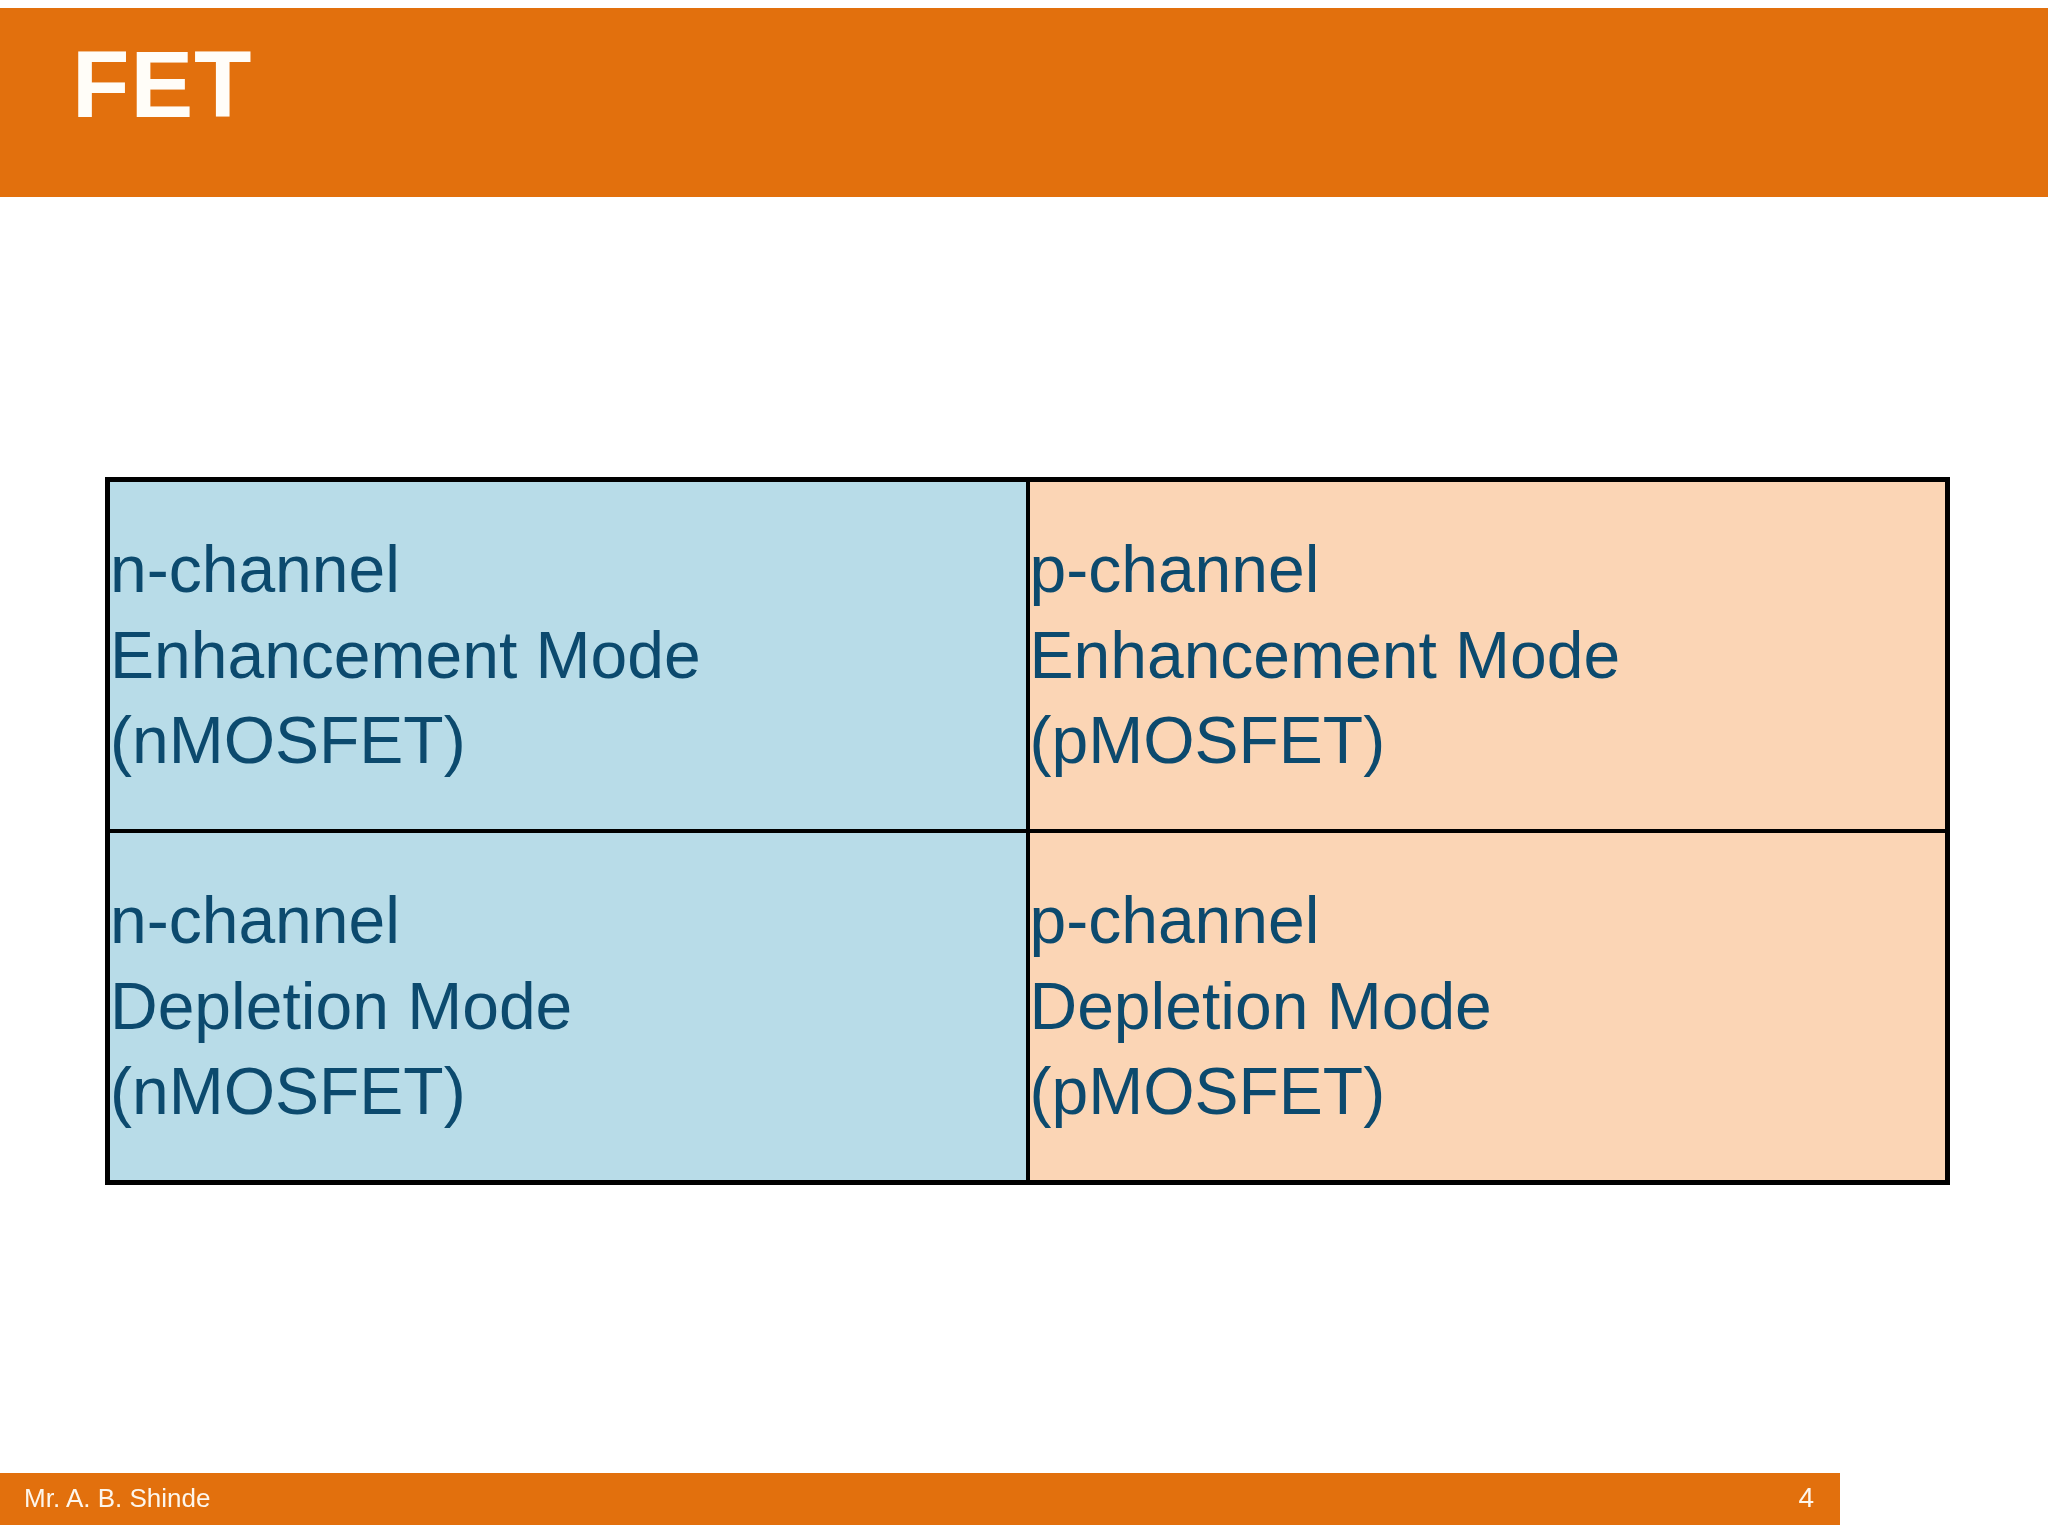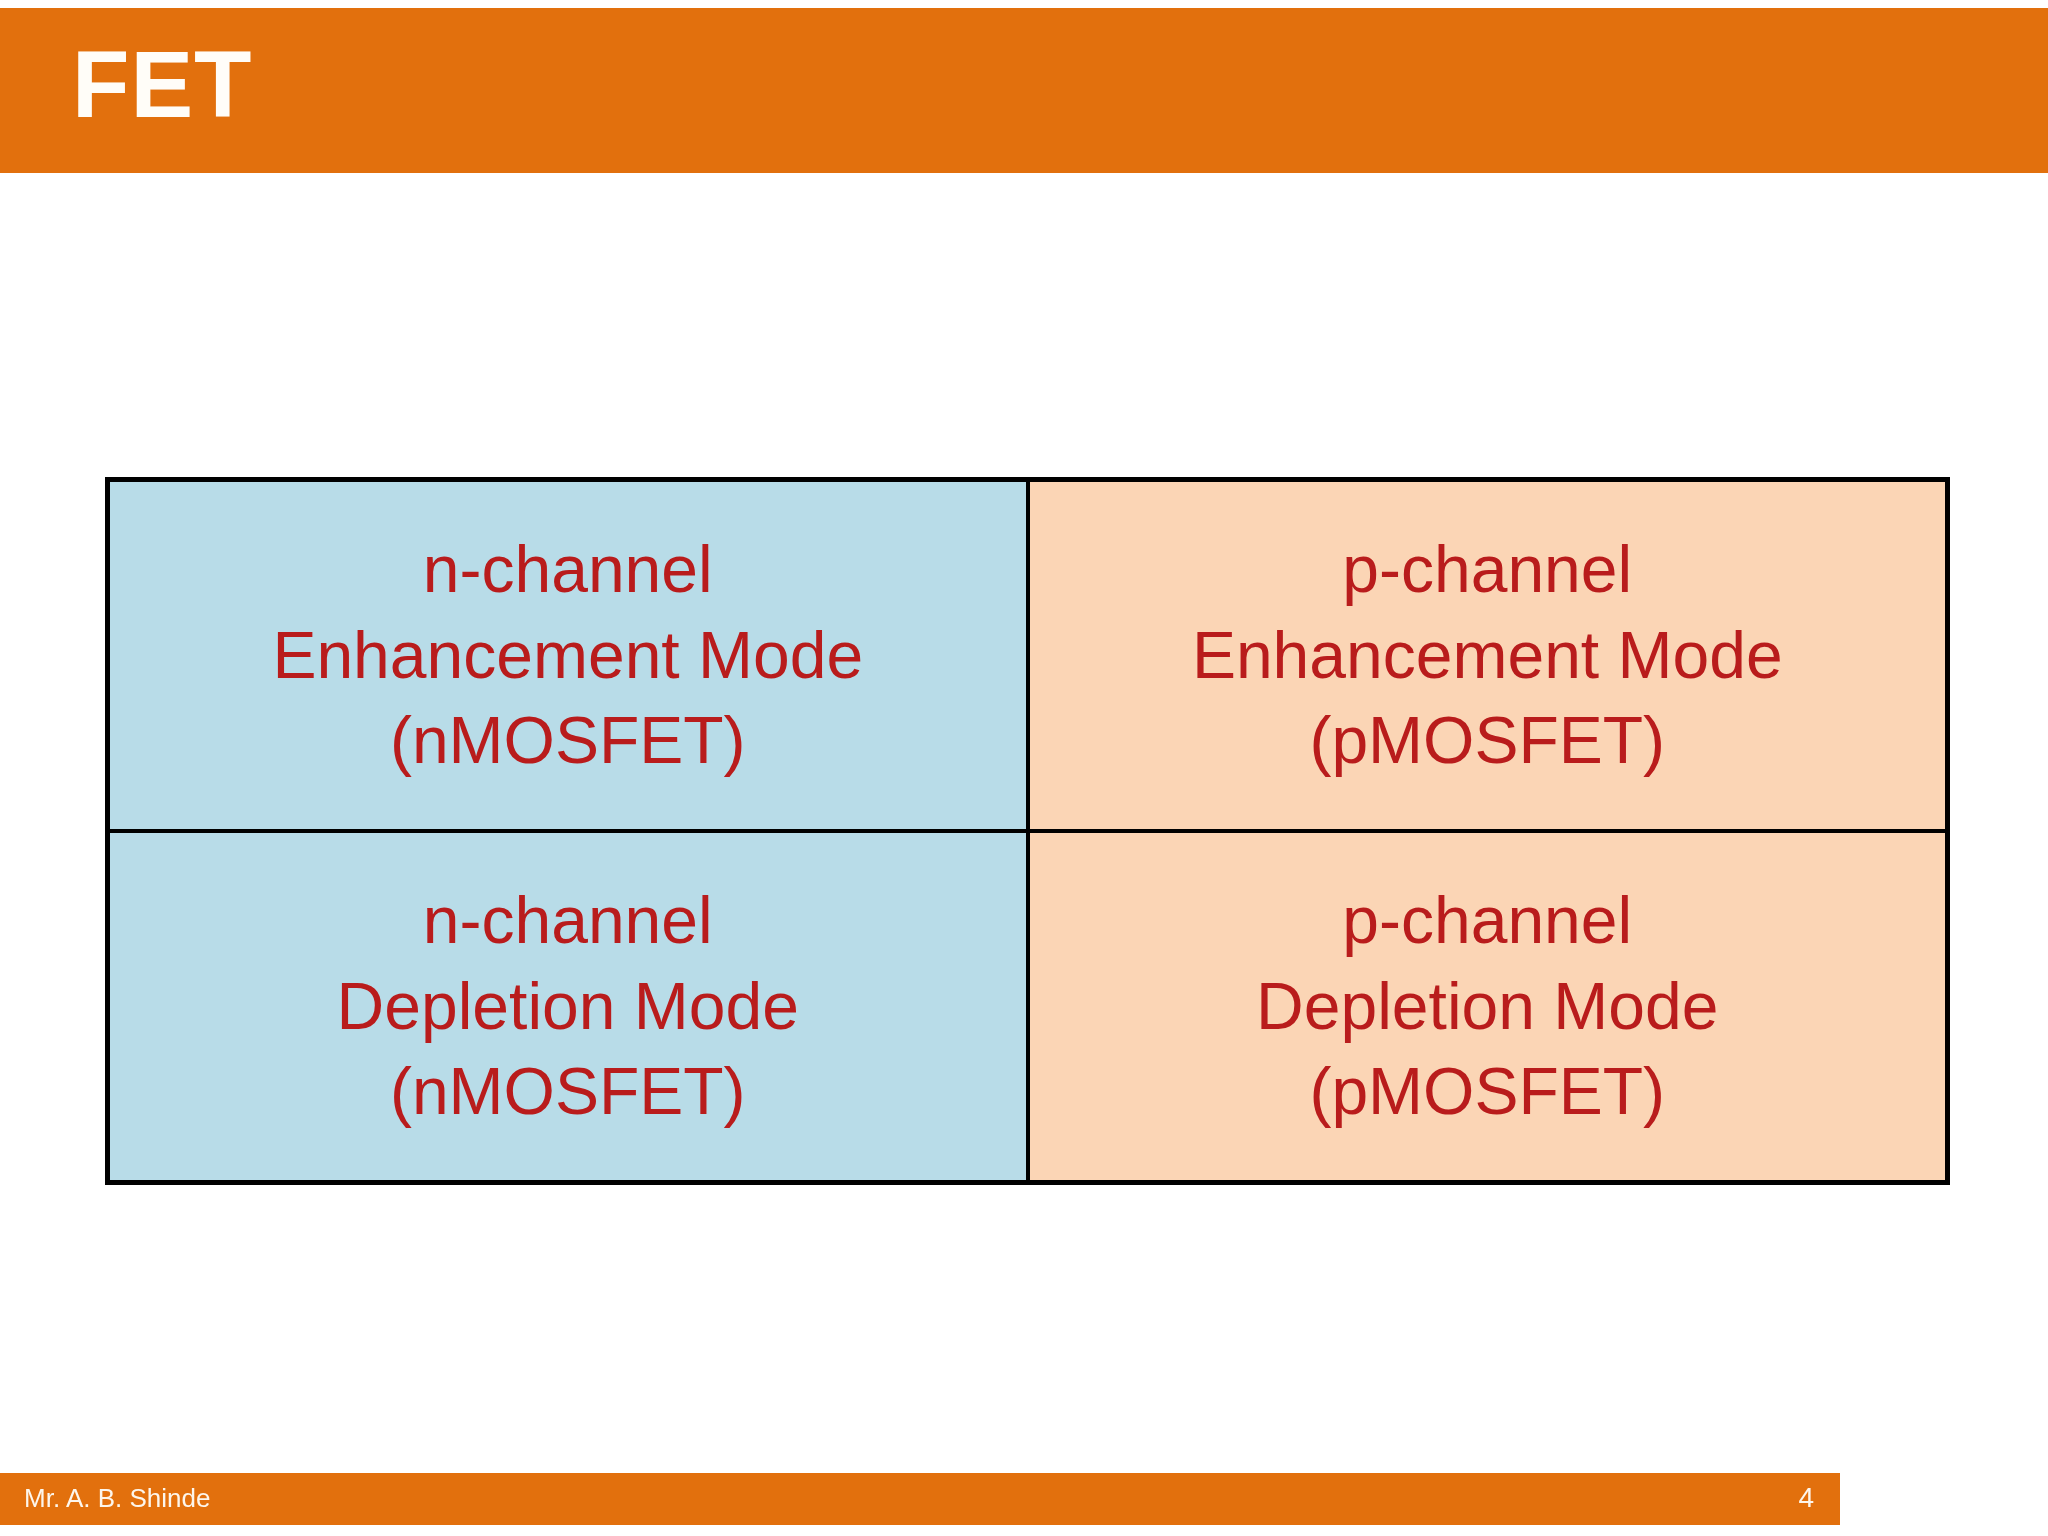--- a/index.html
+++ b/index.html
@@ -15,21 +15,21 @@
     font-family: "Liberation Sans", sans-serif;
     background: #ffffff;
   }
 
   
   .header-band {
     position: absolute;
     left: 0;
     top: 8px;
     width: 2048px;
-    height: 165px;
+    height: 189px;
     background: #e2700d;
   }
   .slide-title {
     position: absolute;
     left: 72px;
     top: 28px;
     font-size: 94px;
     font-weight: bold;
     color: #fffdf8;
     letter-spacing: 1px;
@@ -54,24 +54,24 @@
     height: 695px;
     border-collapse: collapse;
     table-layout: fixed;
     border: 5px solid #000000;
     background: #ffffff;
   }
   .mode-table td {
     border: 4px solid #000000;
     padding: 0;
     vertical-align: middle;
-    text-align: center;
+    text-align: left;
     font-size: 66px;
     line-height: 1.30;
-    color: #b91c1c;
+    color: #0c4a6e;
     font-weight: normal;
     width: 50%;
     height: 347px;
   }
   .cell-n {
     background: #b8dce8;
   }
   .cell-p {
     background: #fbd5b5;
   }

